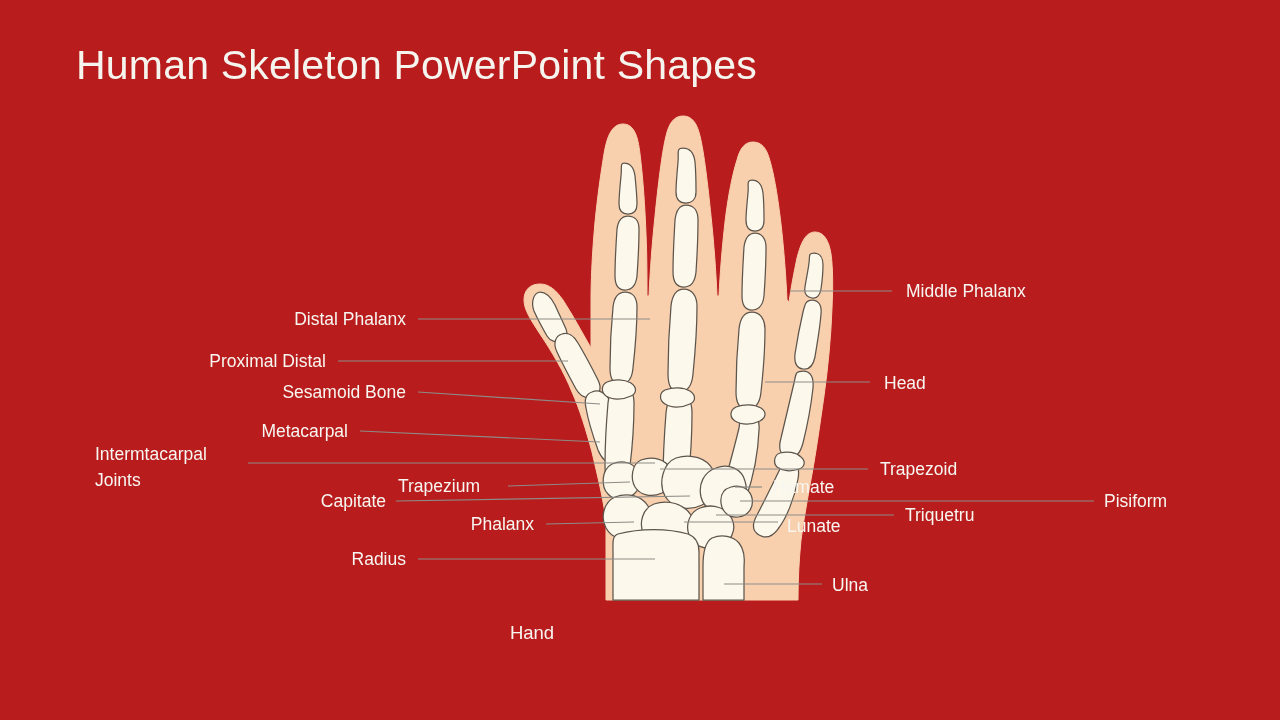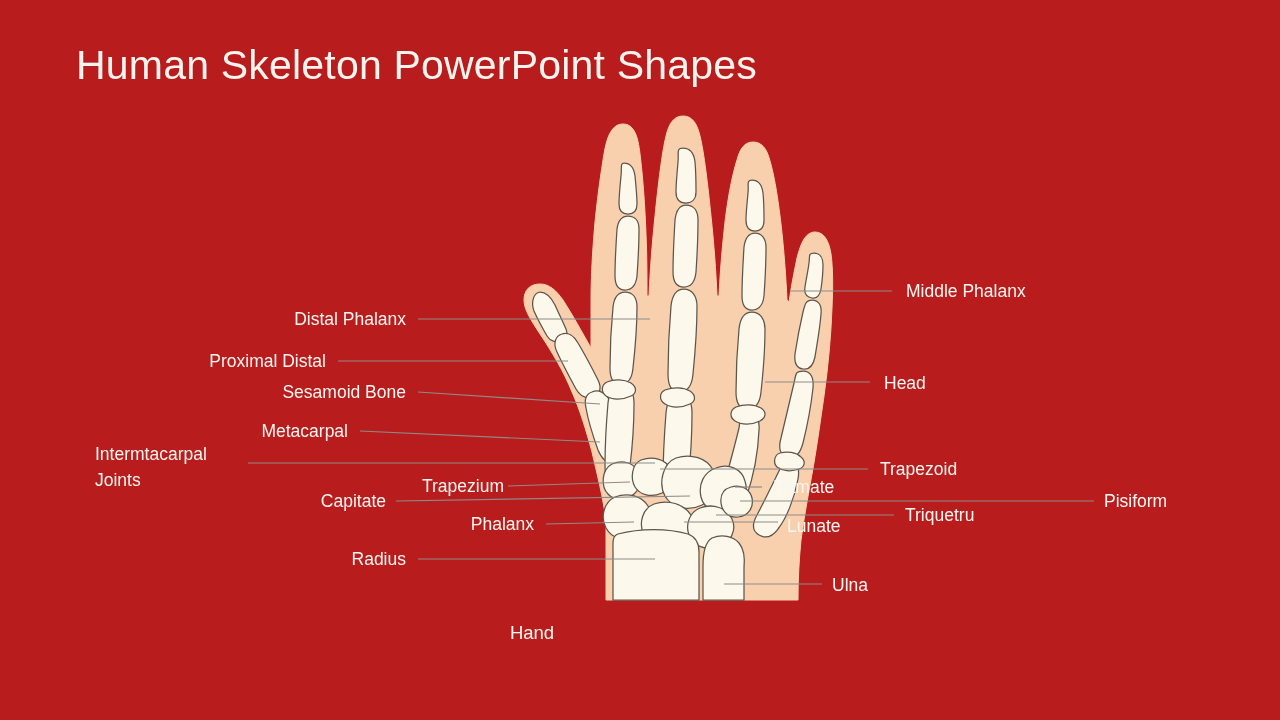--- a/index.html
+++ b/index.html
@@ -340,21 +340,21 @@
       <path class="leader" d="M 684 522 L 778 522"></path>
       <path class="leader" d="M 724 584 L 822 584"></path>
     </g>
   </svg>
 
   <div class="label r" style="right:874px; top:309px;">Distal Phalanx</div>
   <div class="label r" style="right:954px; top:351px;">Proximal Distal</div>
   <div class="label r" style="right:874px; top:382px;">Sesamoid Bone</div>
   <div class="label r" style="right:932px; top:421px;">Metacarpal</div>
   <div class="label l two-line" style="left:95px; top:441px;">Intermtacarpal Joints</div>
-  <div class="label l" style="left:398px; top:476px;margin-left:24px;">Trapezium</div>
+  <div class="label l" style="left:398px; top:476px;">Trapezium</div>
   <div class="label r" style="right:894px; top:491px;">Capitate</div>
   <div class="label r" style="right:746px; top:514px;">Phalanx</div>
   <div class="label r" style="right:874px; top:549px;">Radius</div>
 
   <div class="label l" style="left:906px; top:281px;">Middle Phalanx</div>
   <div class="label l" style="left:884px; top:373px;">Head</div>
   <div class="label l" style="left:880px; top:459px;">Trapezoid</div>
   <div class="label l" style="left:773px; top:477px;">Hamate</div>
   <div class="label l" style="left:1104px; top:491px;">Pisiform</div>
   <div class="label l" style="left:905px; top:505px;">Triquetru</div>

